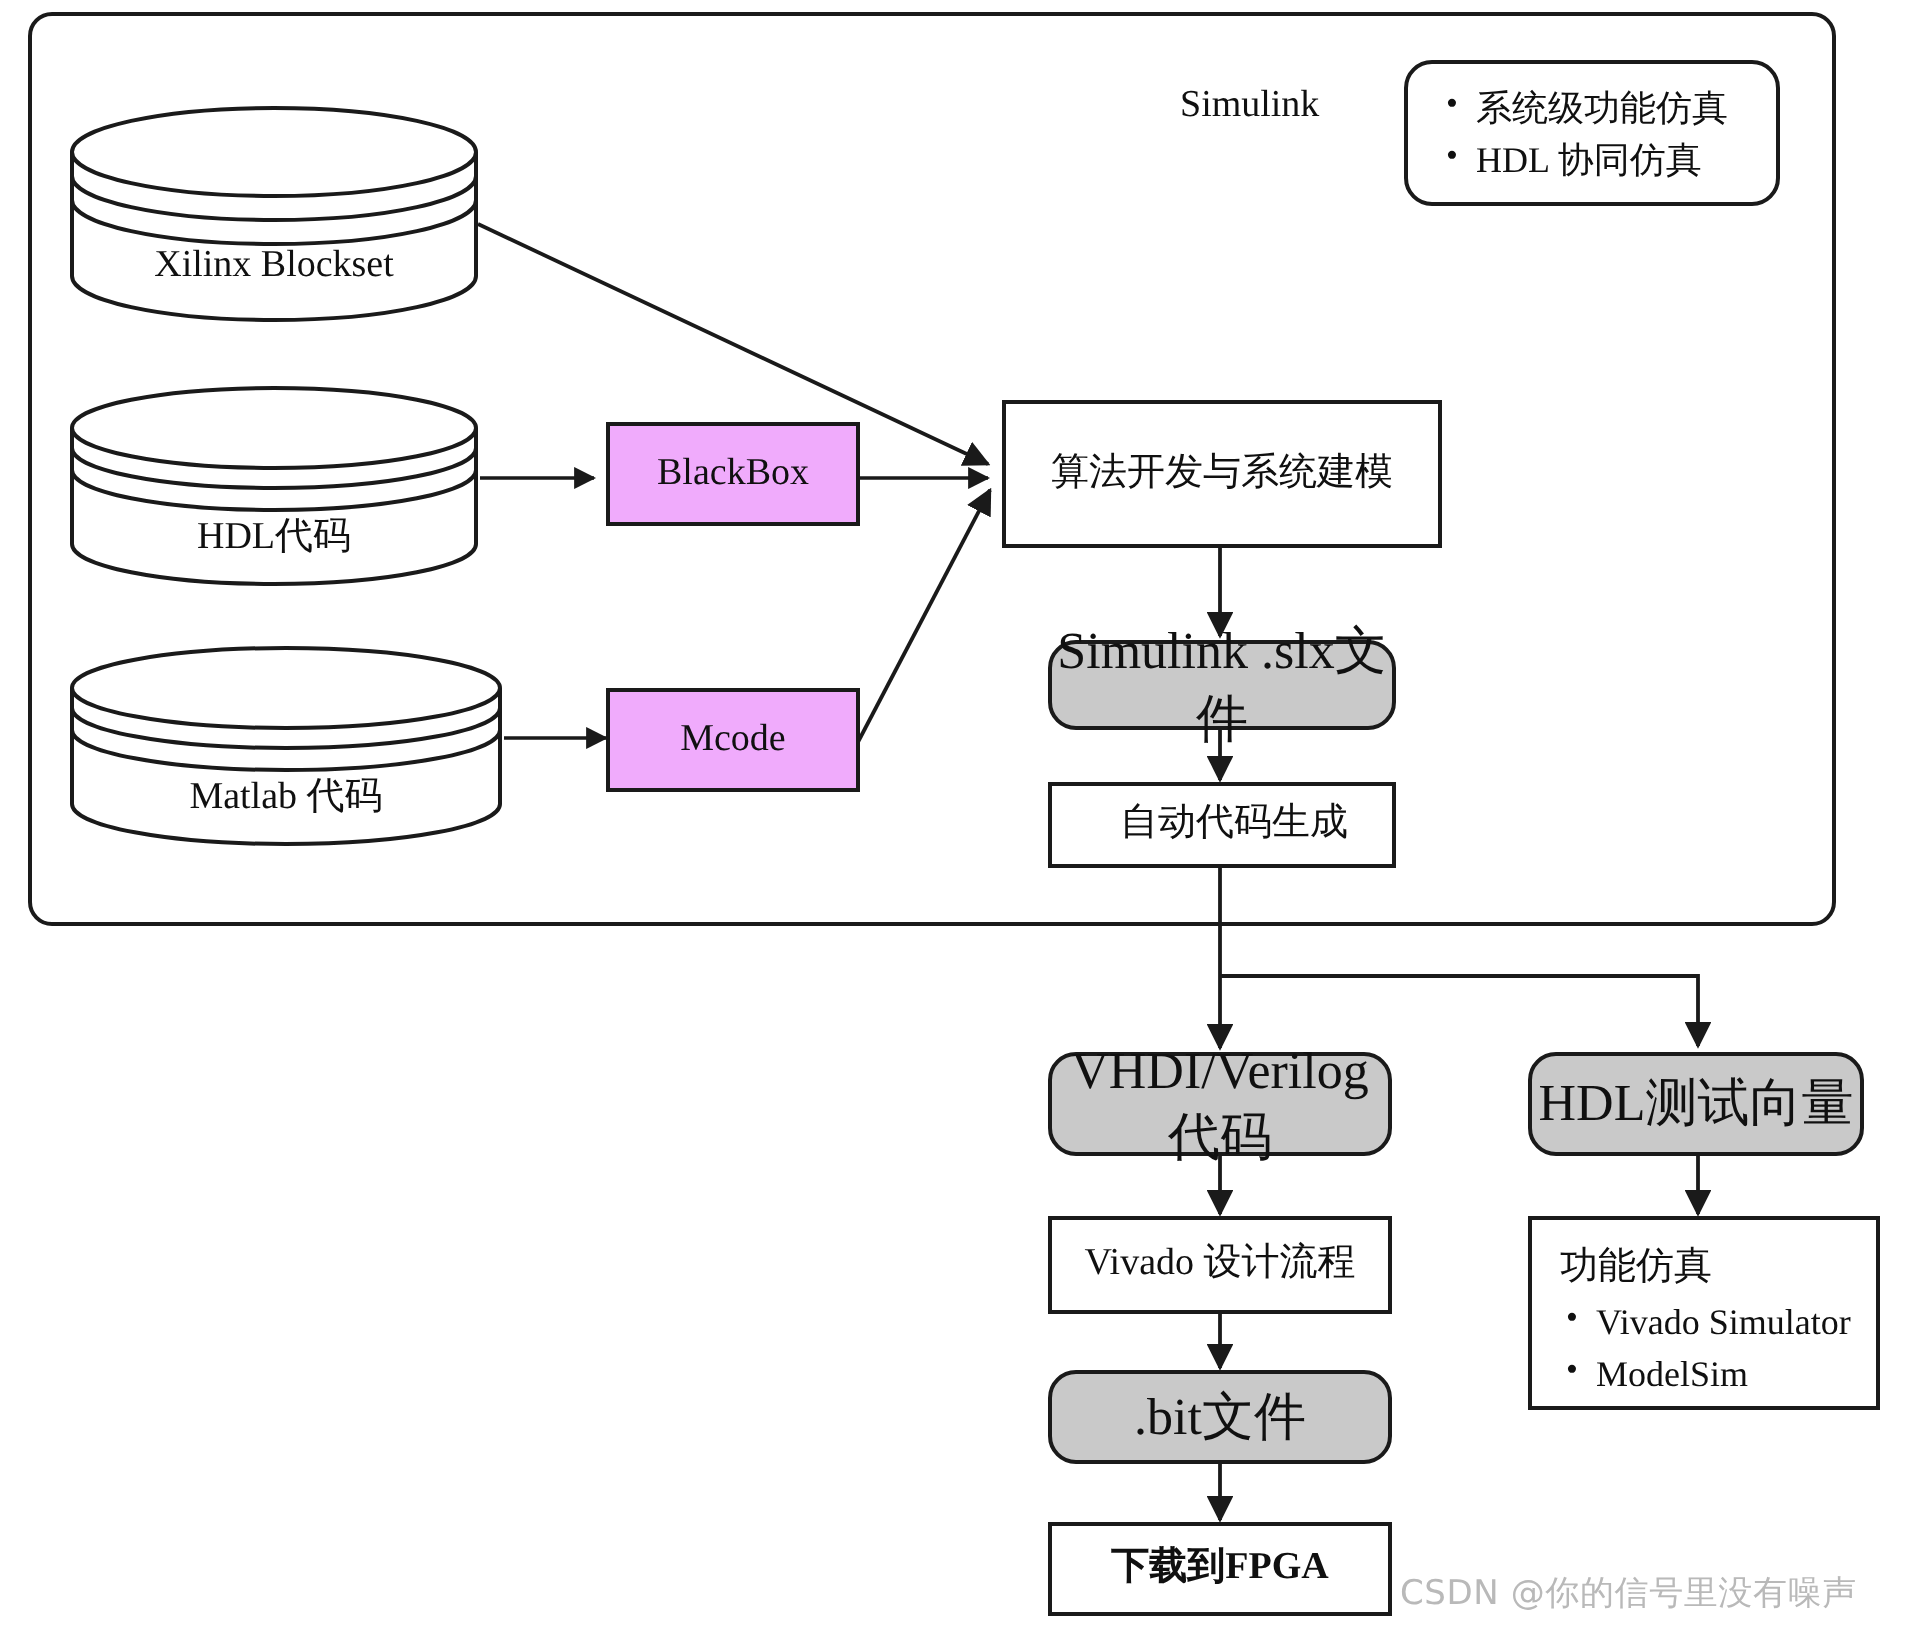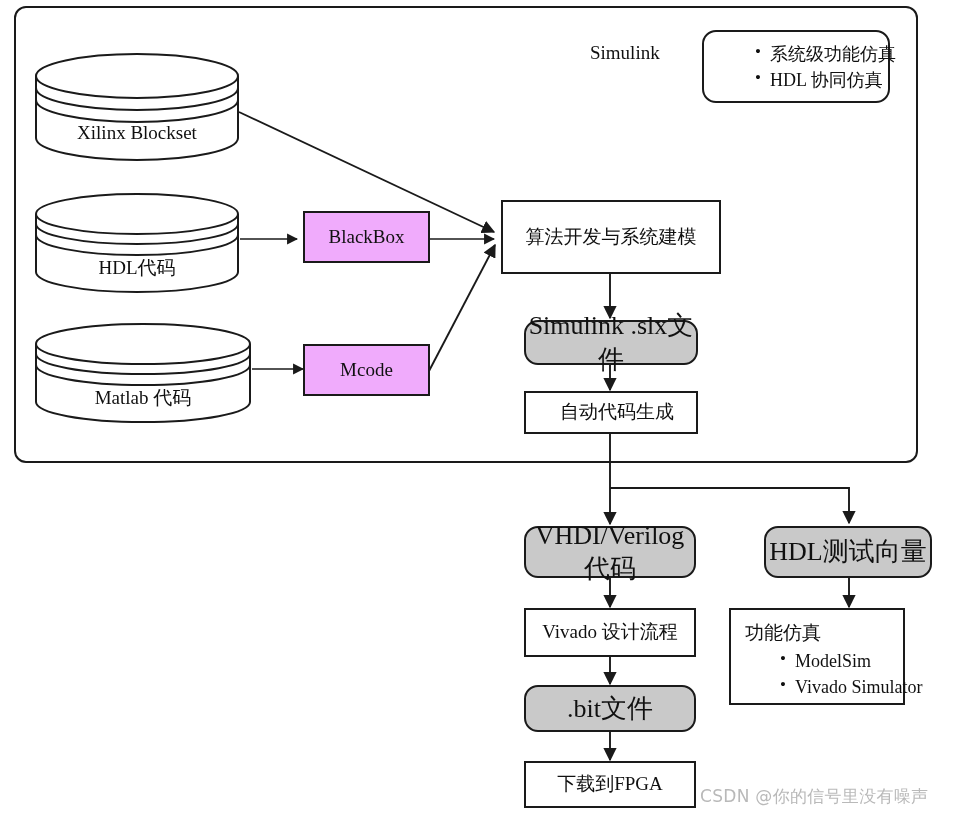--- a/index.html
+++ b/index.html
@@ -77,21 +77,20 @@
     margin: 0;
     padding: 0 0 0 18px;
     list-style: none;
   }
   .callout li, .listbox li {
     position: relative;
     font-size: 18px;
     line-height: 1.45;
     white-space: nowrap;
     color: #101010;
-    margin-left: 32px;
   }
   .callout li::before, .listbox li::before {
     content: "\2022";
     position: absolute;
     left: -15px;
     top: -1px;
     font-size: 17px;
   }
   
   .listbox {
@@ -237,25 +236,25 @@
   <div class="node box" style="left:524px; top:391px; width:174px; height:43px;padding-left:12px;">自动代码生成</div>
 
   <div class="node grounded" style="left:524px; top:526px; width:172px; height:52px;">VHDI/Verilog 代码</div>
 
   <div class="node grounded" style="left:764px; top:526px; width:168px; height:52px;">HDL测试向量</div>
 
   <div class="node box" style="left:524px; top:608px; width:172px; height:49px;">Vivado 设计流程</div>
 
   <div class="node grounded" style="left:524px; top:685px; width:172px; height:47px;">.bit文件</div>
 
-  <div class="node box" style="left:524px; top:761px; width:172px; height:47px;">下载到FPGA</div>
-
-  <div class="listbox" style="left:729px; top:608px; width:176px; height:97px;">
+  <div class="node box" style="left:524px; top:761px; width:172px; height:47px;font-weight:bold;">下载到FPGA</div>
+
+  <div class="listbox" style="left:764px; top:608px; width:176px; height:97px;">
     <div class="lb-title">功能仿真</div>
     <ul>
+      <li>Vivado Simulator</li>
       <li>ModelSim</li>
-      <li>Vivado Simulator</li>
     </ul>
   </div>
 
   <div class="watermark" style="left:700px; top:785px;">CSDN @你的信号里没有噪声</div>
 
 </div>
 
 </body></html>

